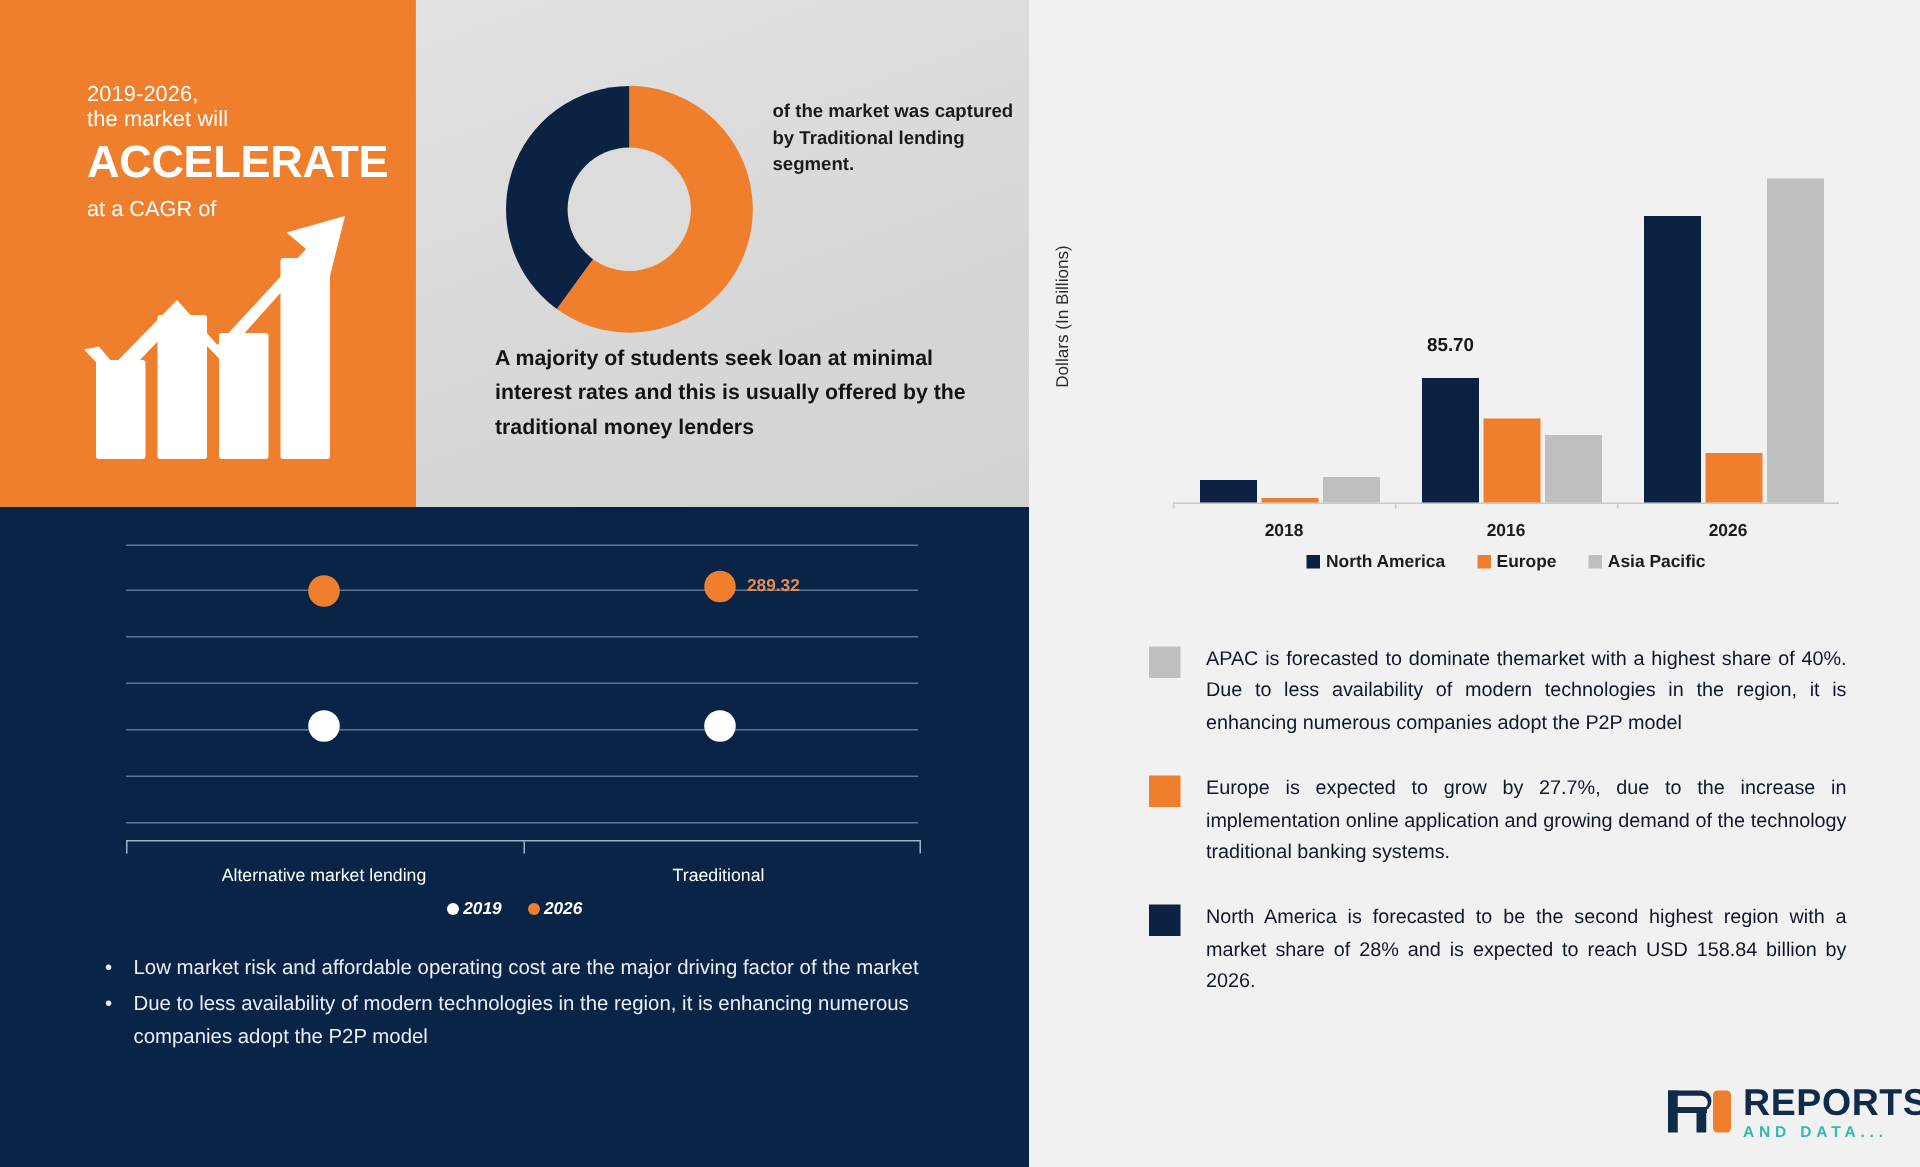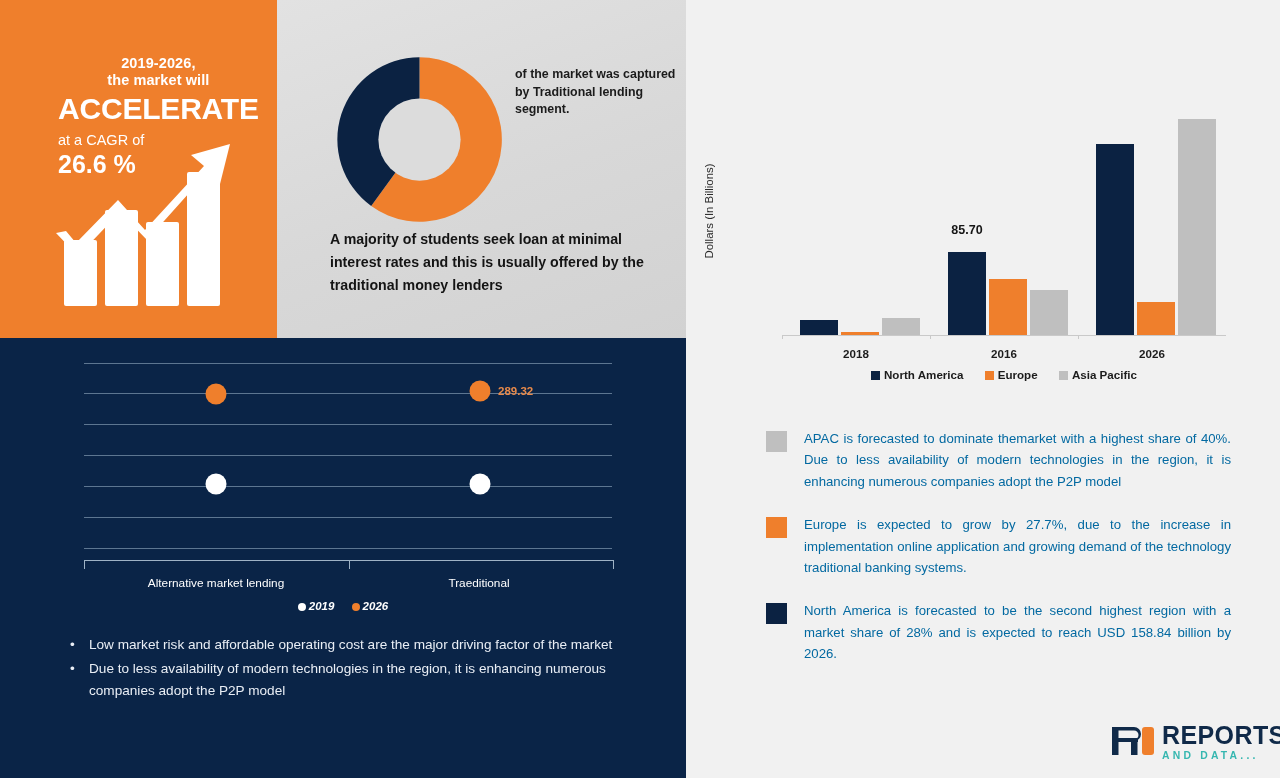--- a/index.html
+++ b/index.html
@@ -41,24 +41,23 @@
   #accelerate-text {
     position: absolute;
     left: 58px;
     top: 55px;
     color: #ffffff;
     line-height: 1.18;
     z-index: 3;
   }
   .acc-line-small {
     font-size: 14.5px;
-    font-weight: 700;
+    font-weight: 400;
     letter-spacing: .1px;
     white-space: nowrap;
-    text-align: center;
   }
   .acc-line-big {
     font-size: 30px;
     font-weight: bold;
     letter-spacing: -0.2px;
     margin: 2px 0 1px 0;
     white-space: nowrap;
   }
   .acc-line-cagr {
     font-size: 14.5px;
@@ -349,21 +348,21 @@
     margin-bottom: 22px;
   }
   .note .note-swatch {
     position: absolute;
     left: 0;
     top: 3px;
     width: 21px;
     height: 21px;
   }
   .note .note-text {
-    color: #0369a1;
+    color: #0f172a;
     font-size: 13.2px;
     line-height: 1.62;
     text-align: justify;
   }
 
   
   #logo {
     position: absolute;
     left: 424px;
     top: 722px;
@@ -413,21 +412,20 @@
           <rect x="94" y="92" width="33" height="84" rx="2"></rect>
           <rect x="135" y="42" width="33" height="134" rx="2"></rect>
           <path d="M14 101 L24 113 L66 70 L93 100 L152 36 L139 25 L178 14 L168 54 L155 43 L95 110 L68 82 L26 126 L4 103 Z"></path>
         </g>
       </svg>
       <div id="accelerate-text">
         <div class="acc-line-small">2019-2026,</div>
         <div class="acc-line-small">the market will</div>
         <div class="acc-line-big">ACCELERATE</div>
         <div class="acc-line-cagr">at a CAGR of</div>
-        <div class="acc-line-pct">26.6 %</div>
       </div>
     </div>
 
     <div id="donut-panel">
       <svg id="donut-chart" viewBox="0 0 100 100">
 
         <path d="M50 50 L50 3 A47 47 0 1 1 22.4 88.0 Z" fill="#ef7f2c"></path>
         <path d="M50 50 L22.4 88.0 A47 47 0 0 1 50 3 Z" fill="#0b2242"></path>
         <circle cx="50" cy="50" r="23.5" fill="#dcdcdc"></circle>
       </svg>

